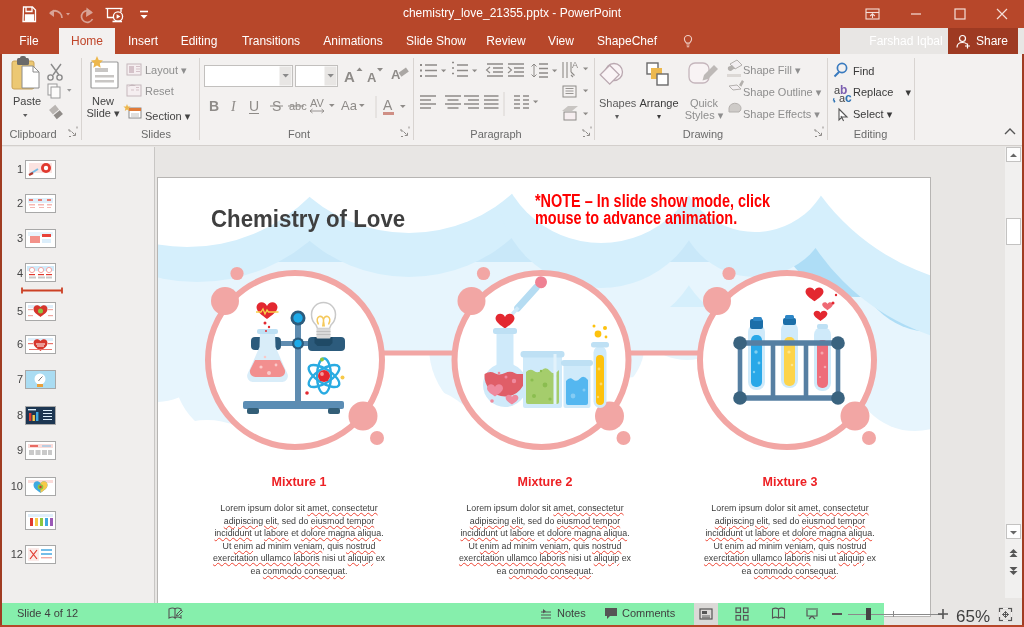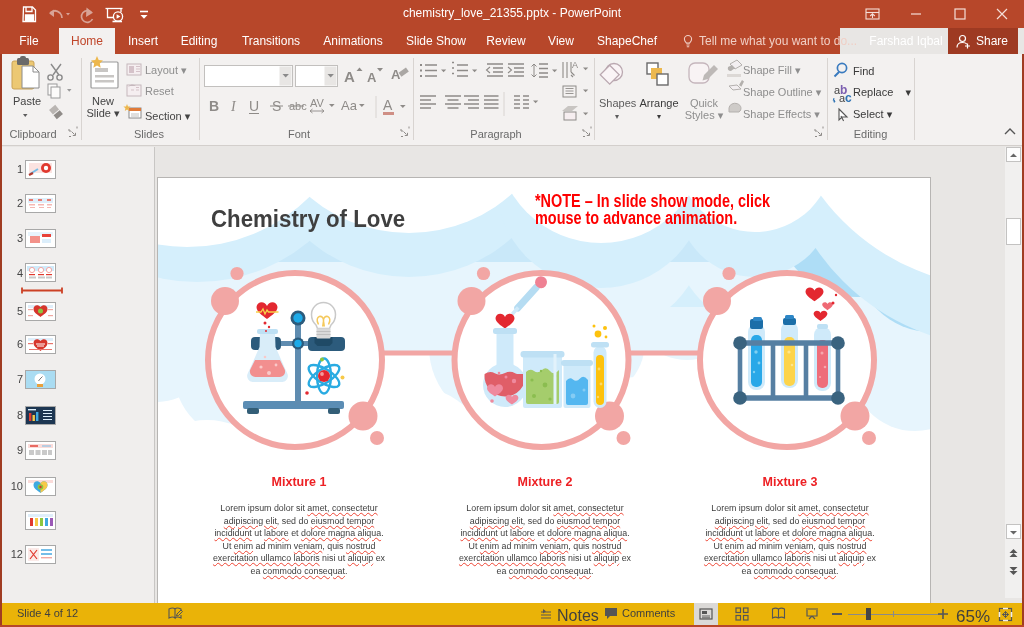--- a/index.html
+++ b/index.html
@@ -20,21 +20,21 @@
   .gray { color:#8e8e8e; }
   
   #mainarea { position:absolute; left:1px; top:147px; width:1022px; height:456px; background:#e8e6e4; }
   #leftpanel { position:absolute; left:0px; top:0px; width:154px; height:456px; background:#f0eeed; border-right:1px solid #c8c6c4; }
   .thumb { position:absolute; left:24px; width:31px; height:19px; background:#fff; border:1px solid #a8a8a8; overflow:hidden; }
   .tnum { position:absolute; left:8px; width:14px; font-size:11px; color:#444; text-align:right; }
   #canvas { position:absolute; left:155px; top:0; width:850px; height:456px; background:#e8e6e4;margin-top:24px; }
   #slide { position:absolute; left:1px; top:6px; width:774px; height:440px; background:#fff; border:1px solid #b7b5b3; }
   .sbtn { position:absolute; left:1px; width:15px; height:15px; background:#fdfdfd; border:1px solid #c3c2c1; }
   
-  #statusbar { position:absolute; left:0; top:603px; width:1024px; height:22px; background:#eab308; font-size:11px; color:#444;text-align:right; }
+  #statusbar { position:absolute; left:0; top:603px; width:884px; height:22px; background:#86efac; font-size:11px; color:#444;text-align:right; }
   #redbottom { position:absolute; left:0; top:625px; width:1024px; height:2px; background:#b7472a; }
   .sideborder { position:absolute; top:54px; width:2px; height:571px; background:#a03c22; }
   
   .slidetitle { position:absolute; left:53px; top:28px; font-size:23.5px; font-weight:bold; color:#3f3f3f; transform:scaleX(0.947); transform-origin:0 0; }
   .notetext { position:absolute; left:377px; top:15px; font-size:17.5px; font-weight:bold; color:#fe0000; line-height:16.5px; transform:scaleX(0.825); transform-origin:0 0; }
   .mix { position:absolute; top:297px; width:120px; text-align:center; font-size:12.5px; font-weight:bold; color:#ed2024; }
   .lorem { position:absolute; top:324px; width:214px; text-align:center; font-size:8.85px; line-height:12.55px; color:#3d3d3d; }
   .lorem span.r { text-decoration:underline; text-decoration-style:wavy; text-decoration-color:#e43; text-decoration-thickness:1px; text-underline-offset:1px; }
 </style>
 </head>
@@ -92,21 +92,20 @@
     <div class="tab" style="left:405px;width:62px;">Slide Show</div>
     <div class="tab" style="left:485px;width:42px;">Review</div>
     <div class="tab" style="left:546px;width:30px;">View</div>
     <div class="tab" style="left:596px;width:62px;">ShapeChef</div>
     <svg class="abs" style="left:681px;top:6px;" width="14" height="15" viewBox="0 0 14 15">
       <g stroke="#f0cfc5" fill="none" stroke-width="1.1">
         <path d="M7 1.5 a3.6 3.6 0 0 1 3.6 3.6 q0 1.9 -1.5 3.2 l-0.6 0.8 h-3 l-0.6 -0.8 q-1.5 -1.3 -1.5 -3.2 a3.6 3.6 0 0 1 3.6 -3.6 z"></path>
         <path d="M5.5 11 h3 M5.8 12.8 h2.4"></path>
       </g>
     </svg>
-    <div class="tab" style="left:699px;width:160px;color:#f0cfc5;text-align:left;">Tell me what you want to do...</div>
     <div class="tab" style="left:868px;width:76px;">Farshad Iqbal</div>
     <div class="abs" style="left:948px;top:0;width:70px;height:26px;background:#9e3a22;"></div>
     <svg class="abs" style="left:955px;top:5px;" width="17" height="17" viewBox="0 0 17 17">
       <g stroke="#fff" fill="none" stroke-width="1.2">
         <circle cx="7.5" cy="5.5" r="3"></circle>
         <path d="M2 14.5 q0 -5 5.5 -5 q3 0 4.4 1.6"></path>
         <path d="M12.5 10.5 v5 M10 13 h5"></path>
       </g>
     </svg>
     <div class="tab" style="left:973px;width:38px;">Share</div>
@@ -114,23 +113,24 @@
   <div id="hometab">Home</div>
   <div id="titletext">chemistry_love_21355.pptx - PowerPoint</div>
   <div id="ribbon">
     <div class="rsep" style="left:80px;"></div>
     <div class="rsep" style="left:198px;"></div>
     <div class="rsep" style="left:412px;"></div>
     <div class="rsep" style="left:593px;"></div>
     <div class="rsep" style="left:826px;"></div>
     <div class="rsep" style="left:913px;"></div>
     <div class="glabel" style="left:0px;width:64px;">Clipboard</div>
-    <div class="glabel" style="left:89px;width:118px;">Slides</div>
+    <div class="glabel" style="left:96px;width:118px;">Slides</div>
     <div class="glabel" style="left:198px;width:200px;">Font</div>
     <div class="glabel" style="left:412px;width:166px;">Paragraph</div>
+    <div class="glabel" style="left:593px;width:218px;">Drawing</div>
     <div class="glabel" style="left:826px;width:87px;">Editing</div>
 
     <div class="rtext abs" style="left:8px;top:41px;width:36px;text-align:center;">Paste</div>
     <div class="rtext abs" style="left:84px;top:41px;width:36px;text-align:center;">New<br>Slide ▾</div>
     <div class="rtext gray abs" style="left:144px;top:10px;">Layout ▾</div>
     <div class="rtext gray abs" style="left:144px;top:31px;">Reset</div>
     <div class="rtext abs" style="left:144px;top:56px;">Section ▾</div>
     <div class="rtext abs" style="left:598px;top:43px;width:36px;text-align:center;color:#5c5c5c;">Shapes<br><span style="font-size:8px;">▾</span></div>
     <div class="rtext abs" style="left:638px;top:43px;width:40px;text-align:center;color:#3a3a3a;">Arrange<br><span style="font-size:8px;">▾</span></div>
     <div class="rtext gray abs" style="left:683px;top:43px;width:40px;text-align:center;">Quick<br>Styles ▾</div>
@@ -772,21 +772,21 @@
       <path d="M10 8 l4 -4 1.5 1.5 -4 4 -2 0.5 z" fill="none" stroke="#555" stroke-width="1"></path>
       <path d="M8 12 q2 -2 6 0 v-3" fill="none" stroke="#555" stroke-width="1.1"></path>
     </svg>
     <svg class="abs" style="left:539px;top:4px;" width="14" height="14" viewBox="0 0 14 14">
       <g stroke="#555" stroke-width="1.1" fill="none">
         <path d="M2 4 l4 -2.5 v9 l-4 2.5 z" stroke-width="0"></path>
         <path d="M2 11 h10 M2 8 h10 M2 5 h10"></path>
         <path d="M4 2 l3 2.2 -3 2.2 z" fill="#555" stroke="none"></path>
       </g>
     </svg>
-    <div class="abs" style="left:557px;top:4px;font-size:16px;color:#3f3f3f;">Notes</div>
+    <div class="abs" style="left:557px;top:4px;font-size:11px;color:#3f3f3f;">Notes</div>
     <svg class="abs" style="left:604px;top:4px;" width="14" height="14" viewBox="0 0 14 14">
       <path d="M1 1 h12 v8 h-7 l-3 3 v-3 h-2 z" fill="#555"></path>
     </svg>
     <div class="abs" style="left:622px;top:4px;font-size:11px;color:#3f3f3f;">Comments</div>
 
     <div class="abs" style="left:694px;top:0px;width:24px;height:22px;background:#dbd9d7;"></div>
     <svg class="abs" style="left:699px;top:4px;" width="14" height="14" viewBox="0 0 14 14">
       <rect x="1" y="2" width="12" height="10" fill="none" stroke="#555" stroke-width="1.2"></rect>
       <rect x="3" y="4" width="5" height="3" fill="#555"></rect>
       <path d="M3 9 h8 M3 10.8 h8" stroke="#555" stroke-width="0.9"></path>

